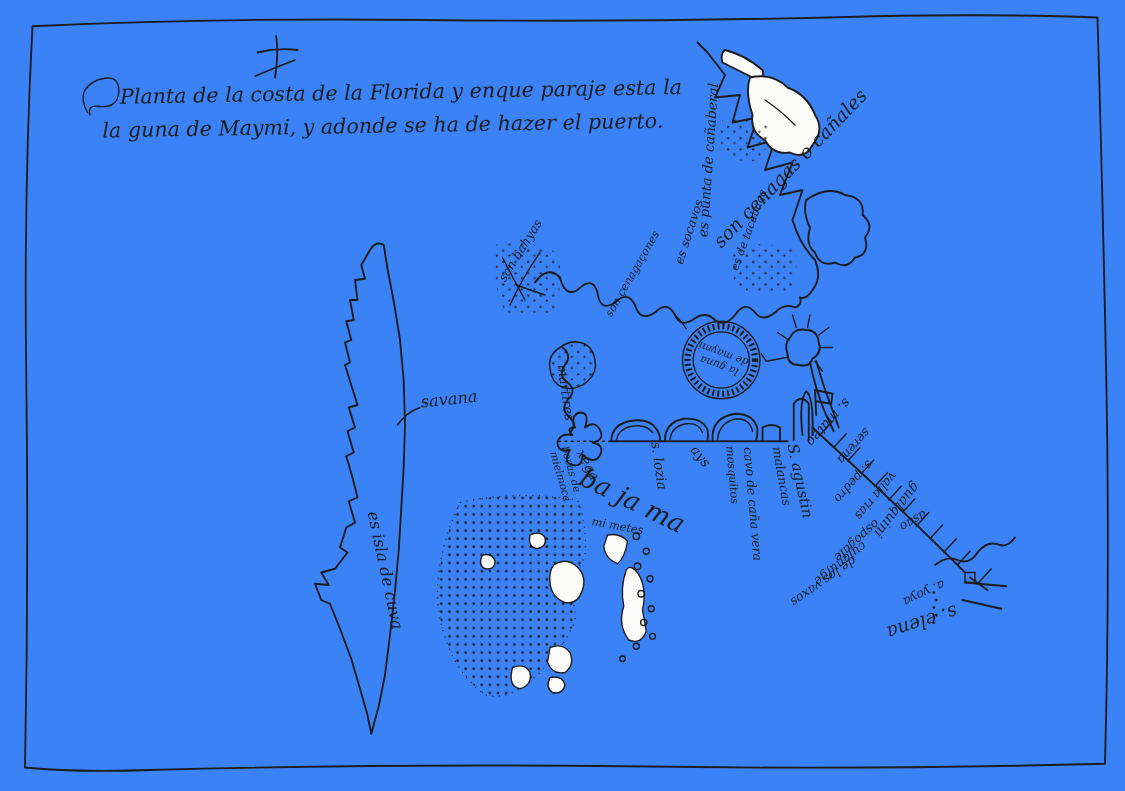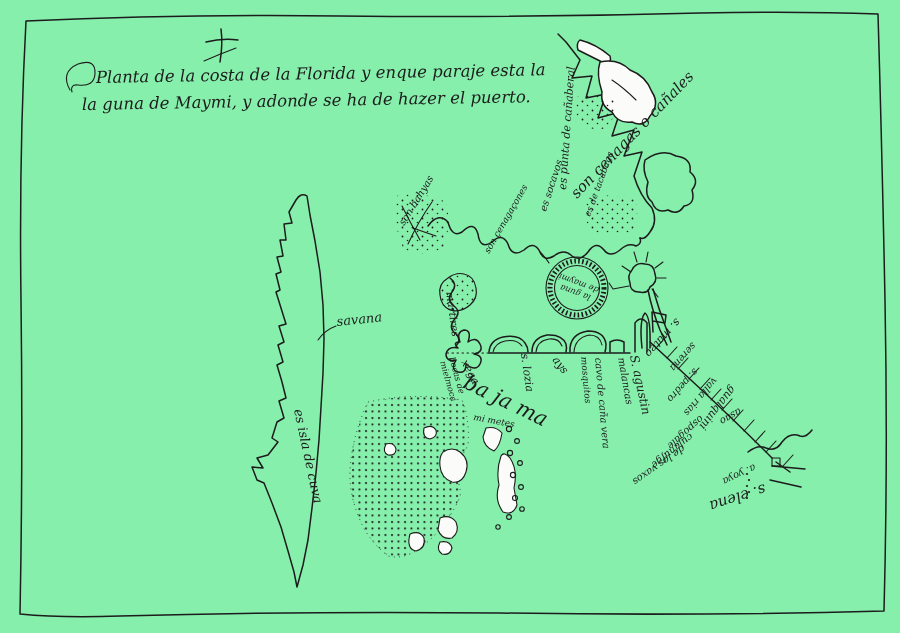--- a/index.html
+++ b/index.html
@@ -1,16 +1,16 @@
 <!DOCTYPE html>
 <html><head>
 <meta charset="utf-8">
 <style>
   html,body{margin:0;padding:0;background:#ffffff;}
-  .stage{position:relative;width:900px;height:633px;background:#86efac;overflow:hidden;
+  .stage{position:relative;width:900px;height:633px;background:#3b82f6;overflow:hidden;
          font-family:"DejaVu Serif", serif;text-decoration:underline;}
   svg{position:absolute;left:0;top:0;}
   svg text{fill:#1c1c1c;font-family:"DejaVu Serif", serif;font-style:italic;}
   .ink{stroke:#1c1c1c;fill:none;stroke-linecap:round;stroke-linejoin:round;}
   .w1{stroke-width:1.1;} .w15{stroke-width:1.5;}
   .fillpaper{fill:#fbfbf9;}
 </style>
 </head>
 <body>
 

